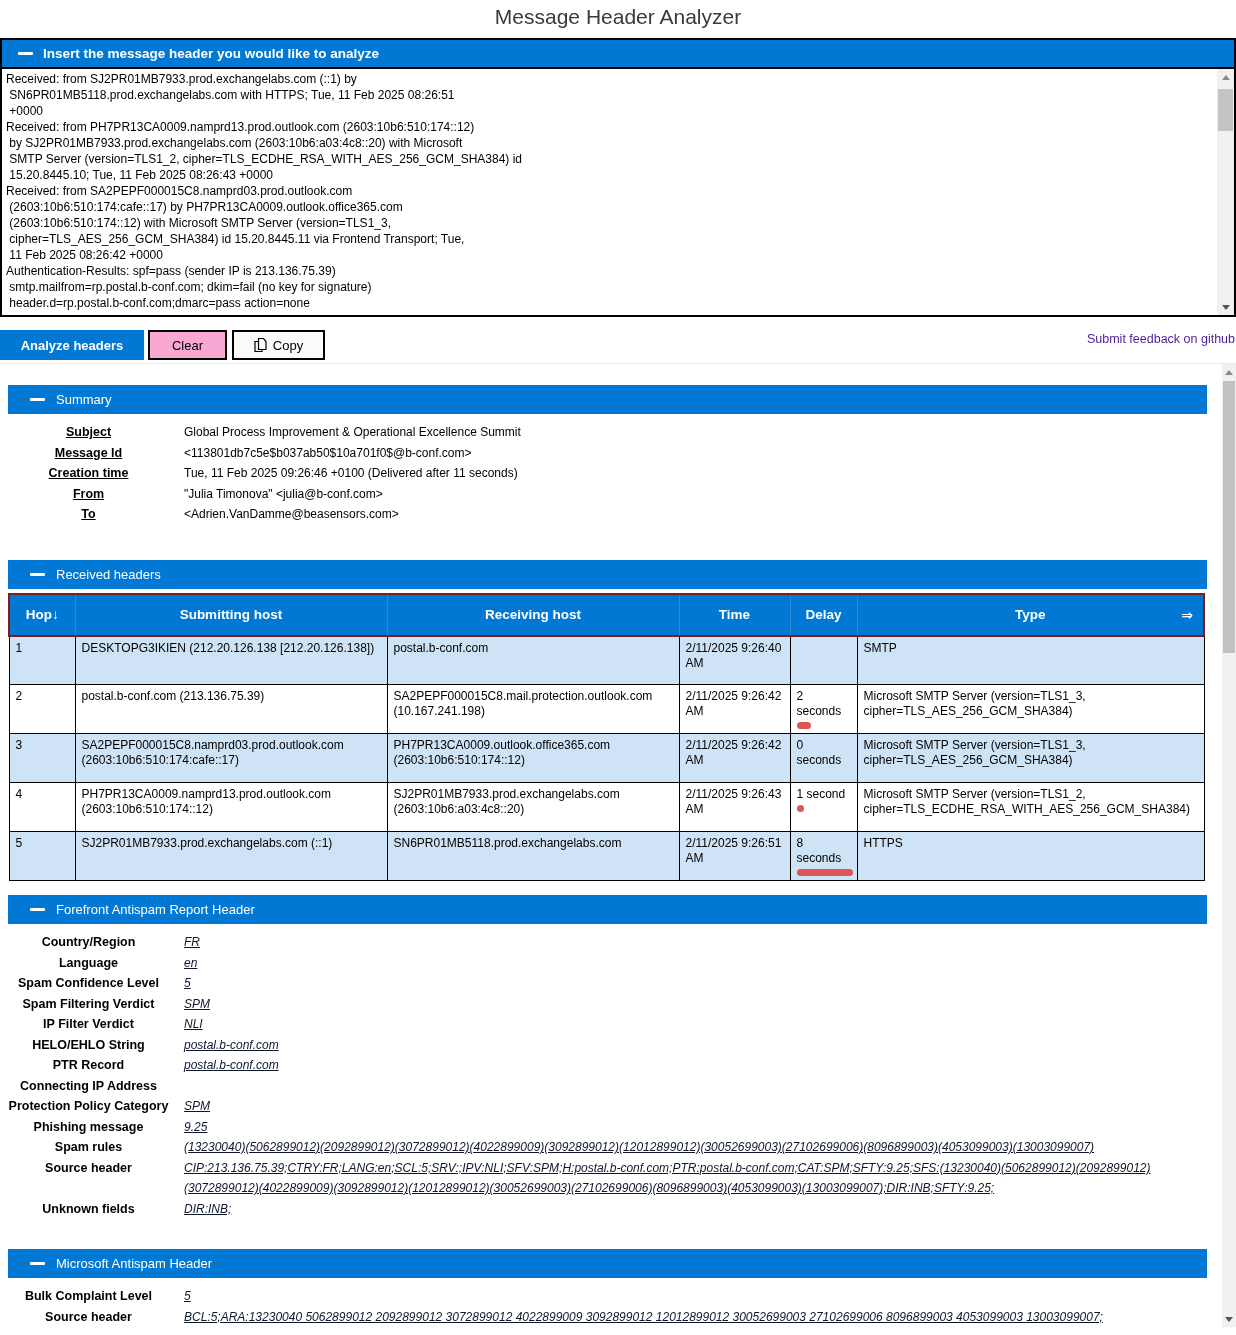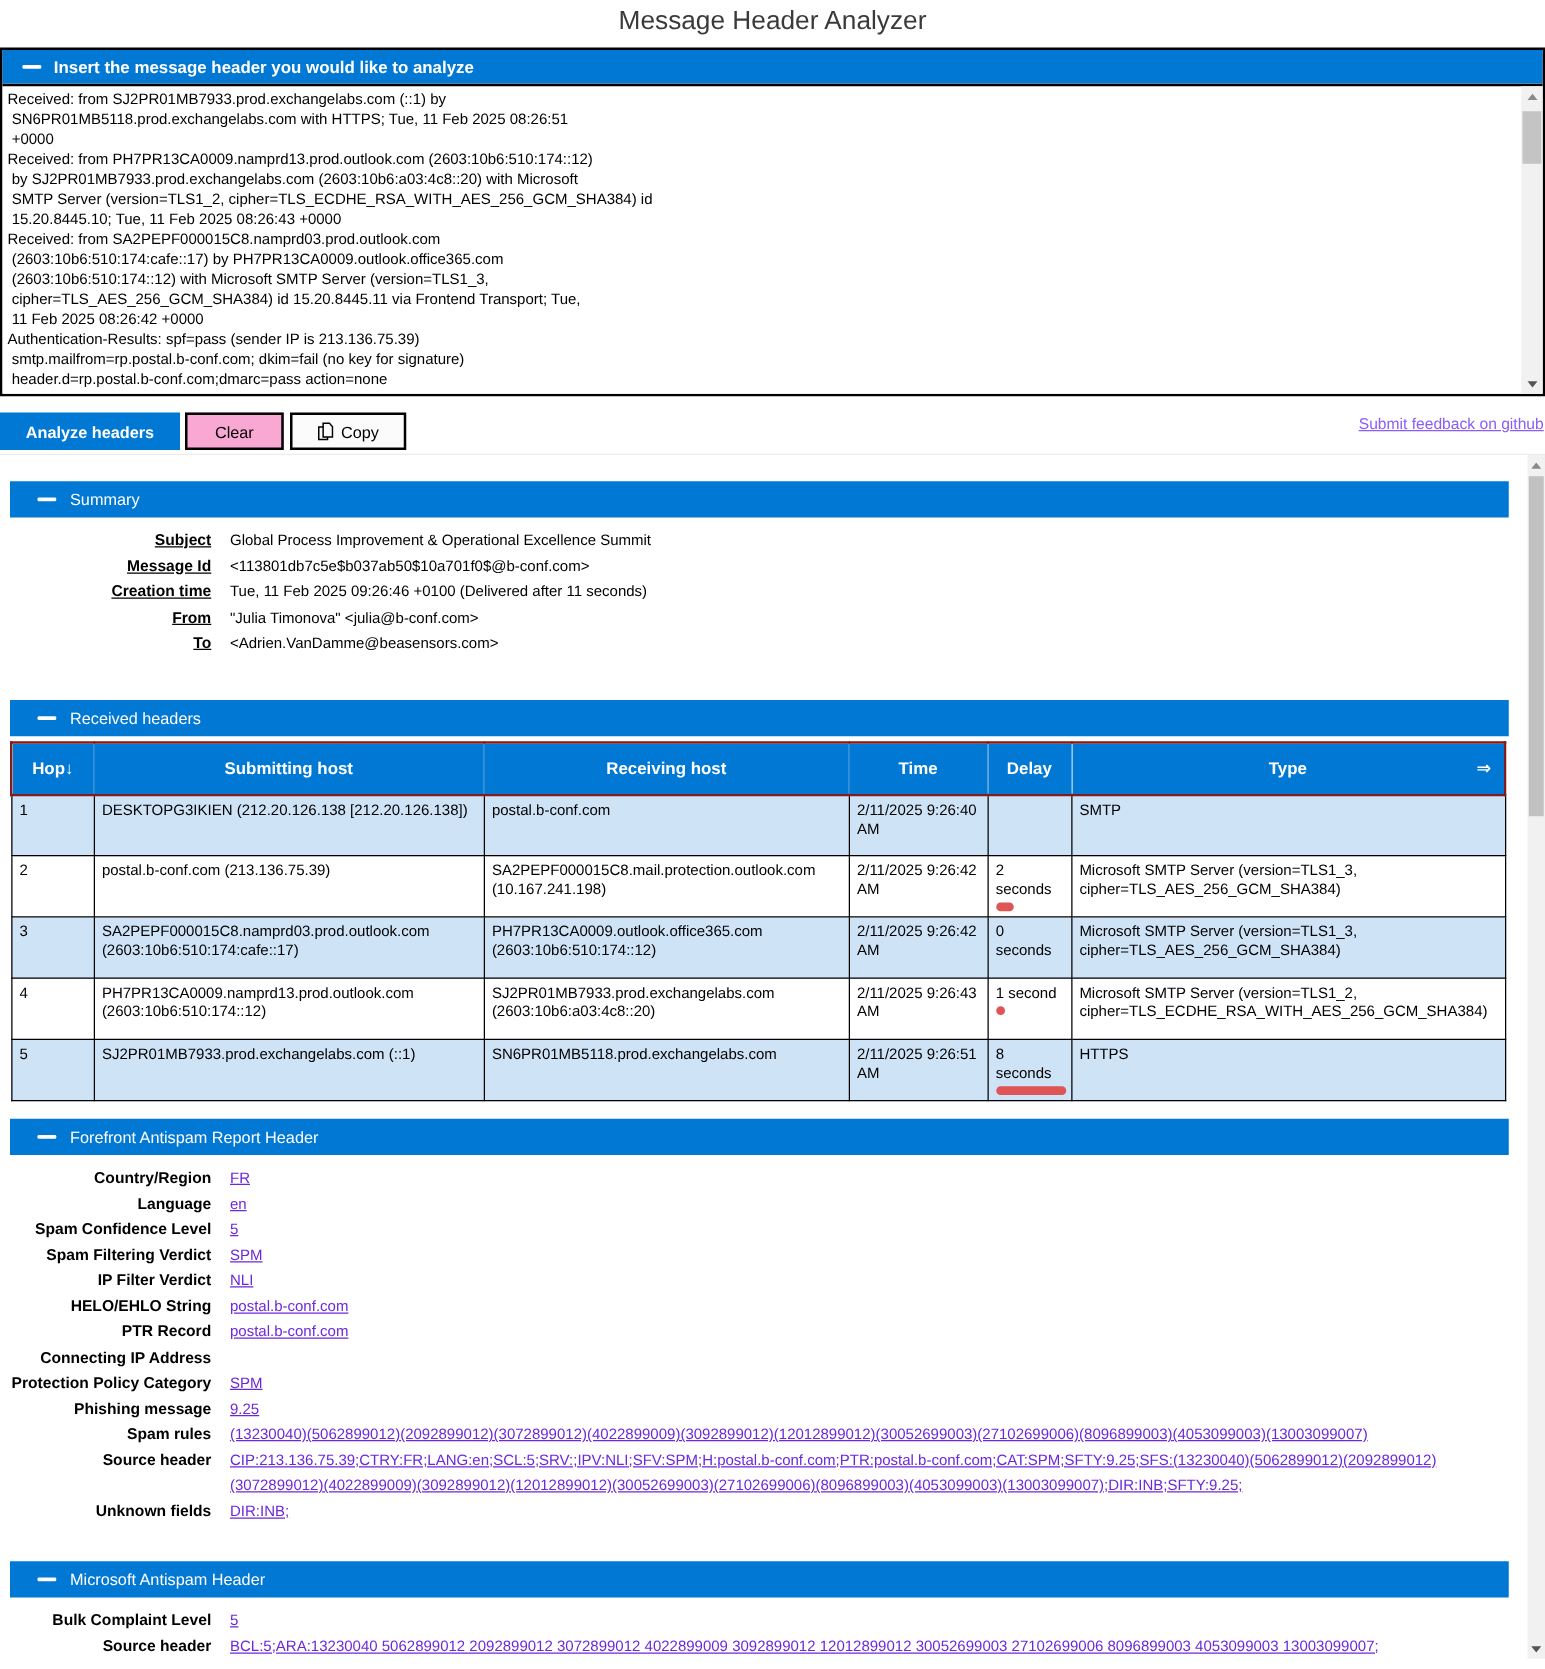--- a/index.html
+++ b/index.html
@@ -46,41 +46,41 @@
   .btn{height:30px;font-family:inherit;cursor:pointer;}
   .btn-analyze{
     width:144px;background:var(--accent);color:#fff;border:none;font-weight:bold;font-size:13px;
   }
   .btn-clear{width:79px;margin-left:4px;background:#f9a8d4;border:2px solid #000;font-size:13px;}
   .btn-copy{
     width:93px;margin-left:5px;background:#fbfbfb;border:2px solid #000;font-size:13px;
     display:inline-flex;align-items:center;justify-content:center;gap:6px;
   }
   .copy-svg{display:block;}
-  .feedback{margin-left:auto;margin-right:1px;color:#8b5cf6;font-size:12.5px;text-decoration:underline;cursor:pointer;margin-top:2px;}
+  .feedback{margin-left:auto;margin-right:1px;color:#4c1d95;font-size:12.5px;cursor:pointer;margin-top:2px;}
   
   .results{position:relative;margin-top:3px;height:964px;border-top:1px solid #ededed;}
   .results-inner{position:absolute;left:0;top:0;width:1222px;height:964px;overflow:hidden;}
   .sec{margin-left:8px;width:1199px;}
   .sec-header{
     background:var(--accent);color:#fff;height:29px;display:flex;align-items:center;
     padding-left:22px;gap:11px;font-size:13px;font-weight:normal;cursor:pointer;
   }
   .sec-summary{margin-top:21px;}
   .sec-received{margin-top:33px;}
   .sec-forefront{margin-top:14px;}
   .sec-microsoft{margin-top:28px;}
   
   .kv{padding:8px 0 2px;}
   .krow{display:flex;line-height:20.5px;}
-  .klabel{width:161px;flex:0 0 auto;text-align:right;font-weight:bold;font-size:12.5px;}
+  .klabel{width:161px;flex:0 0 auto;text-align:center;font-weight:bold;font-size:12.5px;}
   .klabel.u{text-decoration:underline;cursor:pointer;}
   .kgap{width:15px;flex:0 0 auto;}
   .kval{flex:1 1 auto;overflow-wrap:anywhere;}
-  a.kval-link{color:#6d28d9;text-decoration:underline;cursor:pointer;}
+  a.kval-link{color:#0f172a;text-decoration:underline;cursor:pointer;font-style:italic;}
   
   table.hops{border-collapse:collapse;width:1197px;margin-top:4px;table-layout:fixed;}
   table.hops th{
     background:var(--accent);color:#fff;font-size:13.5px;font-weight:bold;text-align:center;
     height:42px;border:1px solid #2a8ad4;padding:2px 6px;cursor:pointer;position:relative;
   }
   table.hops thead tr{border:2px solid #7f1d1d;}
   table.hops td{
     border:1px solid #000;padding:4px 6px;vertical-align:top;height:49px;line-height:15px;font-size:12px;
   }

